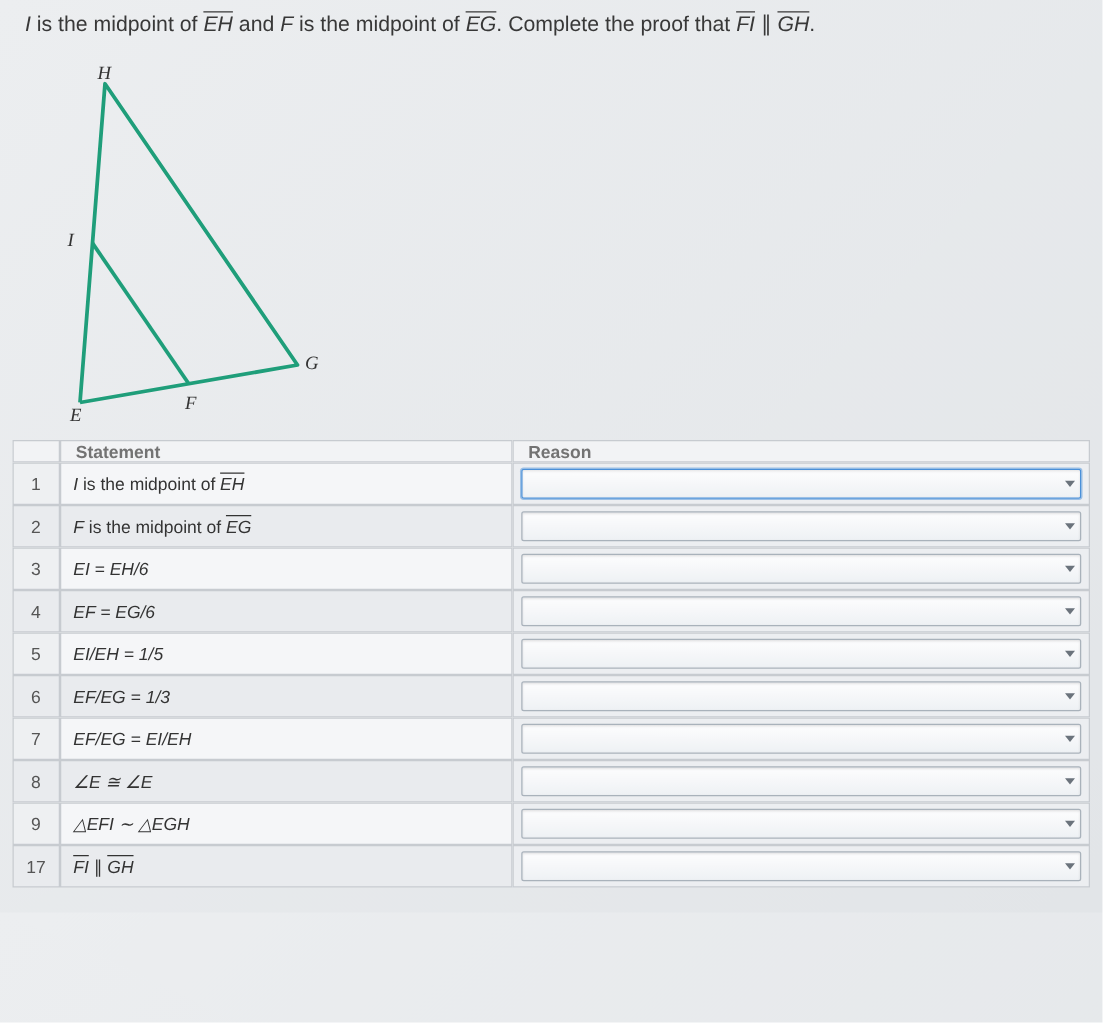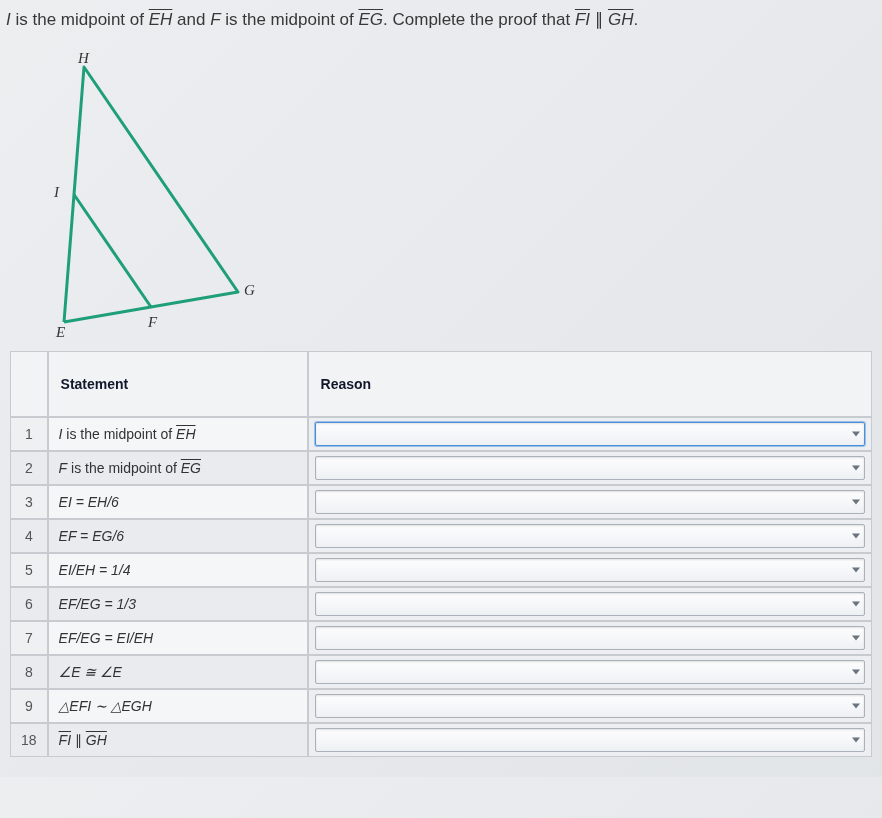--- a/index.html
+++ b/index.html
@@ -7,56 +7,56 @@
     margin: 0;
     padding: 8px 12px 20px 0;
     font-family: Verdana, Geneva, sans-serif;
     background: linear-gradient(135deg, #eceef0 0%, #e2e5e8 100%);
     color: #2e2e2e;
     width: 882px;
   }
   .prompt {
     font-size: 17px;
     color: #383838;
-    padding: 0 0 8px 6px;
+    padding: 0 0 8px 20px;
     line-height: 1.45;
   }
   .ov { text-decoration: overline; }
   .it { font-style: italic; }
   .diagram {
     margin: 6px 0 10px 28px;
   }
   .proof-table {
     width: 862px;
     margin-left: 10px;
     border-collapse: separate;
     border-spacing: 0;
     font-size: 14px;
   }
   .proof-table th {
     text-align: left;
     font-weight: bold;
-    padding: 24px 12px;
+    padding: 0 12px;
     background: #f2f3f5;
     border: 1px solid #c7cbd0;
-    color: #0f172a;
+    color: #737373;
   }
   .proof-table td {
     padding: 7px 10px;
     border: 1px solid #c7cbd0;
     vertical-align: middle;
   }
   .proof-table td.num {
     width: 36px;
     text-align: center;
     color: #555;
     background: #eef0f2;
   }
   .proof-table td.statement {
-    width: 260px;
+    width: 362px;
     background: #f5f6f8;
     color: #333;
   }
   .proof-table tr:nth-child(odd) td.statement,
   .proof-table tr:nth-child(odd) td.num {
     background: #e9ebee;
   }
   .proof-table td.reason {
     background: #eceef1;
     padding: 4px 6px;
@@ -153,21 +153,21 @@
     <td class="statement it">EF = EG/6</td>
     <td class="reason">
           <div class="reason-input">
             <span class="caret"></span>
           </div>
         </td>
   </tr>
 
   <tr>
     <td class="num">5</td>
-    <td class="statement it">EI/EH = 1/4</td>
+    <td class="statement it">EI/EH = 1/5</td>
     <td class="reason">
           <div class="reason-input">
             <span class="caret"></span>
           </div>
         </td>
   </tr>
 
   <tr>
     <td class="num">6</td>
     <td class="statement it">EF/EG = 1/3</td>
@@ -203,21 +203,21 @@
     <td class="statement it">△EFI ∼ △EGH</td>
     <td class="reason">
           <div class="reason-input">
             <span class="caret"></span>
           </div>
         </td>
   </tr>
 
 
   <tr>
-    <td class="num">18</td>
+    <td class="num">17</td>
     <td class="statement">
       <span class="ov it">FI</span><span> ∥ </span><span class="ov it">GH</span>
     </td>
     <td class="reason">
           <div class="reason-input">
             <span class="caret"></span>
           </div>
         </td>
   </tr>
 </tbody>

